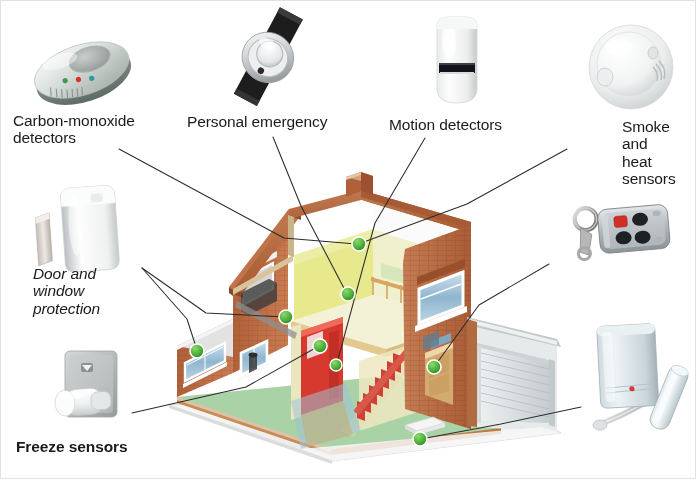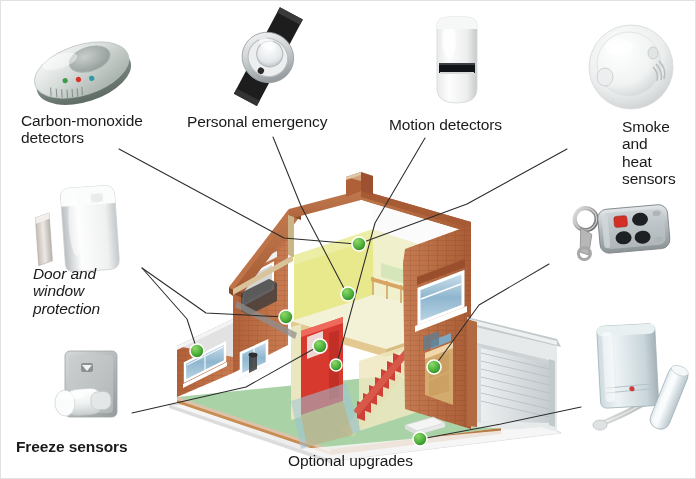--- a/index.html
+++ b/index.html
@@ -544,33 +544,32 @@
       </g>
 
       <g transform="rotate(22 84 84)">
         <rect x="72" y="46" width="20" height="66" rx="9" fill="url(#wsProbe)" stroke="#a6b4ba" stroke-width="0.8"></rect>
         <rect x="75" y="50" width="6" height="58" rx="3" fill="#ffffff" opacity="0.6"></rect>
         <ellipse cx="82" cy="50" rx="9" ry="4.5" fill="#f4f8f9" stroke="#bac6cb" stroke-width="0.6"></ellipse>
       </g>
     </svg>
   </div>
 
-  <div class="label" style="left:20px;  top:111px;">Carbon-monoxide
+  <div class="label" style="left:12px;  top:111px;">Carbon-monoxide
 detectors</div>
 
   <div class="label" style="left:186px; top:112px;">Personal emergency</div>
 
   <div class="label" style="left:388px; top:115px;">Motion detectors</div>
 
   <div class="label" style="left:580px; top:117px;margin-left:41px;">Smoke and
 heat sensors</div>
 
   <div class="label" style="left:32px;  top:264px;font-style:italic;">Door and
 window
 protection</div>
 
 
   <div class="label" style="left:15px;  top:437px;font-weight:bold;">Freeze sensors</div>
 
-  <div class="label" style="left:287px; top:451px;">Optional upgrades</div>
 
 
 </div>
 
 </body></html>

